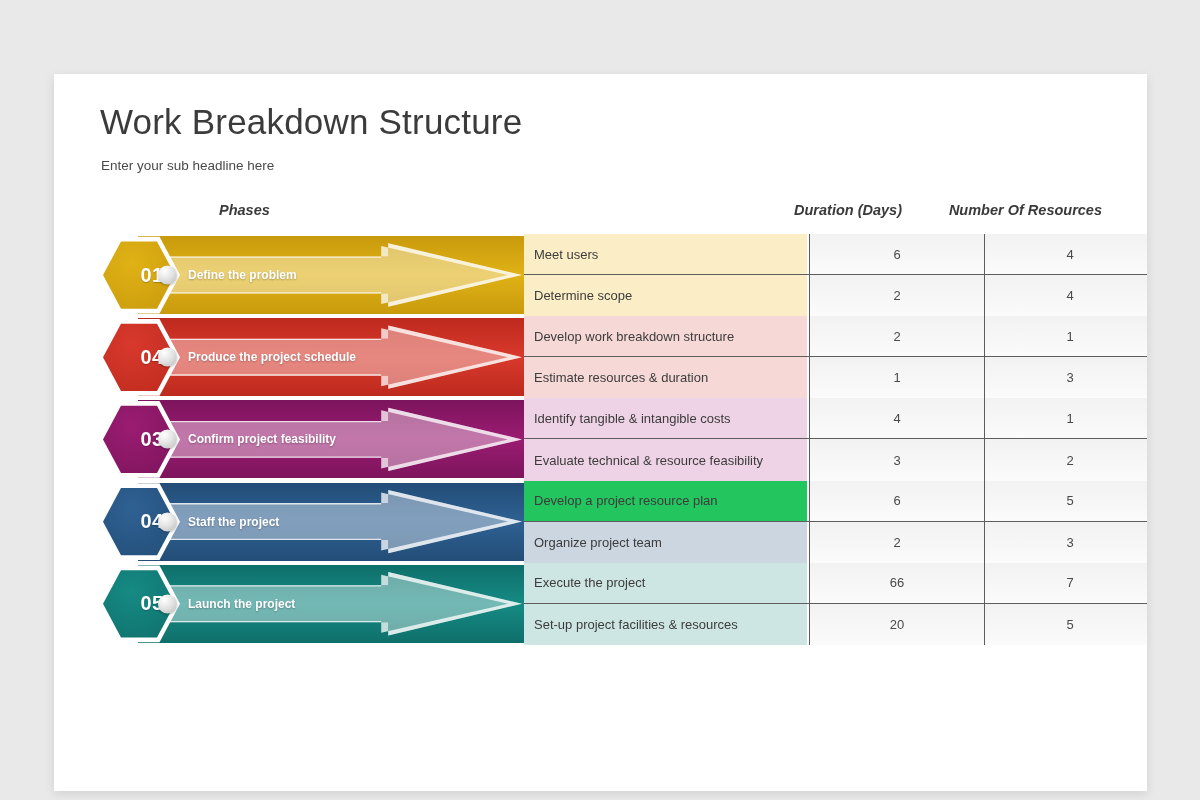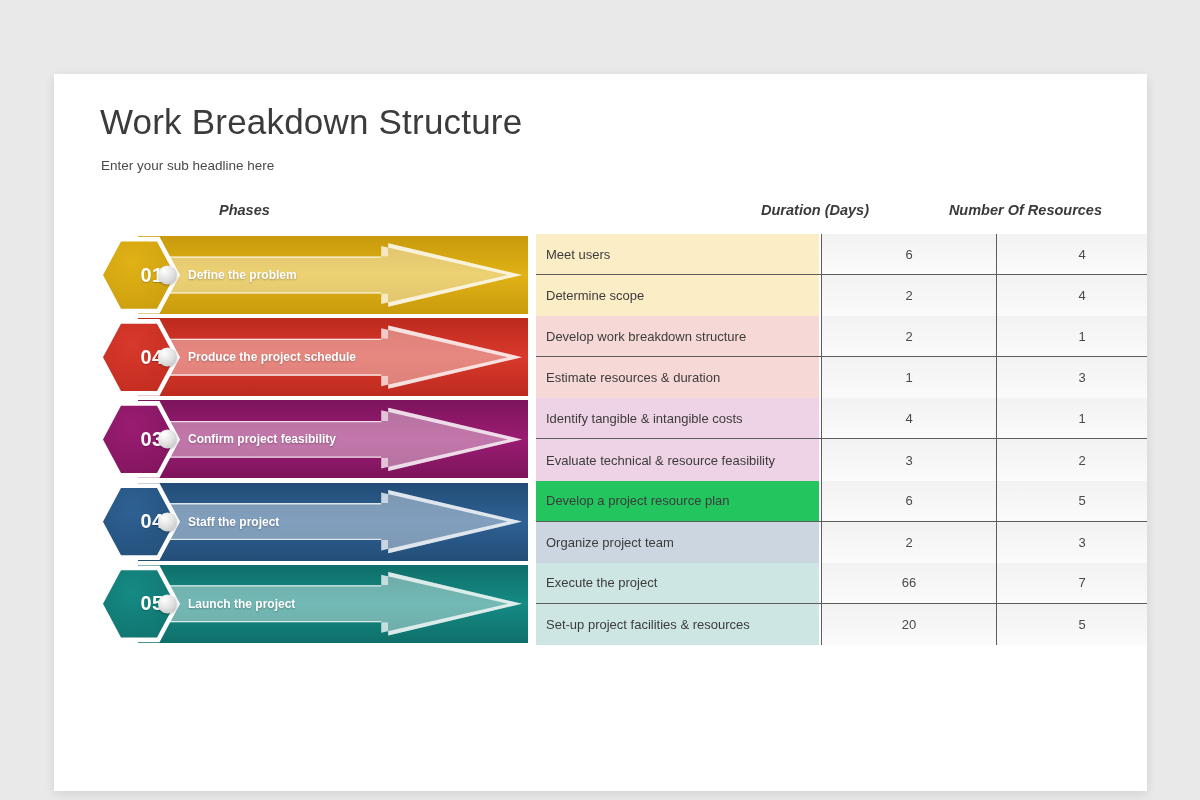--- a/index.html
+++ b/index.html
@@ -58,21 +58,21 @@
     font-style: italic;
   }
   .hdr {
     position: absolute;
     font-size: 14.5px;
     font-weight: 600;
     color: #3a3a3a;
     white-space: nowrap;
   }
   .hdr-phases    { left: 165px; top: 0; }
-  .hdr-duration  { left: 674px; top: 0; width: 174px; text-align: center; }
+  .hdr-duration  { left: 674px; top: 0; width: 174px; text-align: right; }
   .hdr-resources { left: 824px; top: 0; width: 224px; text-align: right; }
 
   
   .board {
     position: absolute;
     left: 0;
     top: 160px;
     width: 1093px;
     height: 412px;
   }
@@ -178,21 +178,20 @@
     position: absolute;
     left: 470px;
     top: 0;
     width: 632px;
     height: 82.2px;
   }
   .subrow {
     position: relative;
     height: 41.1px;
     width: 100%;
-    margin-left: 12px;
   }
   .subrow.first { border-bottom: 1.6px solid #5d5d5d; }
 
   .task {
     position: absolute;
     left: 0;
     top: 0;
     width: 283px;
     height: 100%;
     display: flex;

